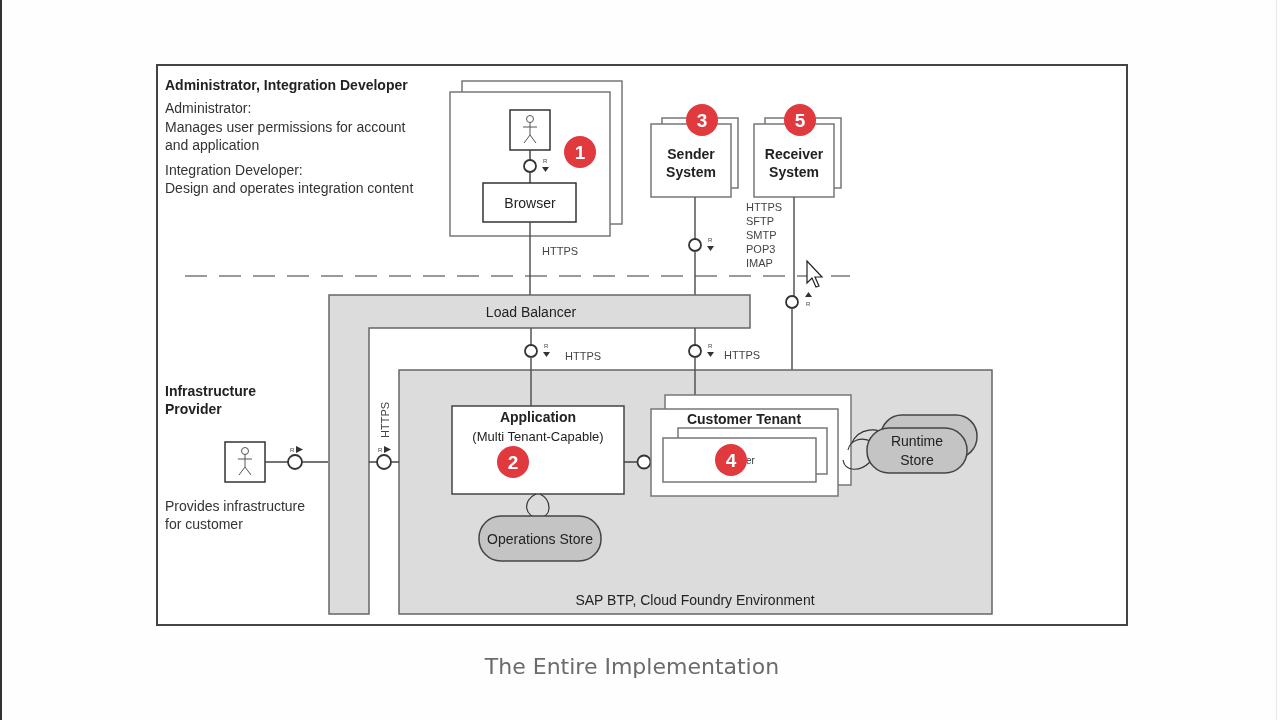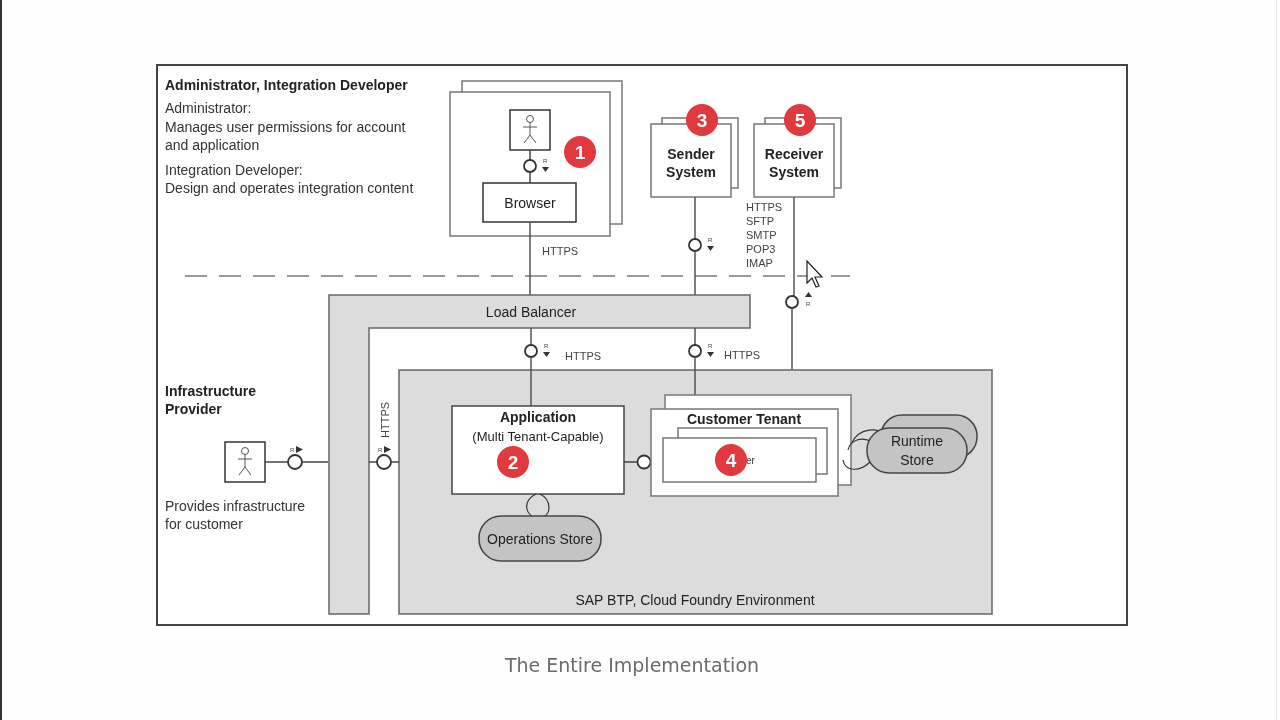--- a/index.html
+++ b/index.html
@@ -5,21 +5,21 @@
   html, body { margin:0; padding:0; }
   body {
     width:1280px; height:720px; background:#fefefe; position:relative; overflow:hidden;
     font-family:"Liberation Sans", sans-serif; color:#222;
   }
   .frame-left { position:absolute; left:0; top:0; width:2px; height:720px; background:#333; }
   .frame-right { position:absolute; left:1276px; top:0; width:1px; height:720px; background:#e8e8e8; }
   #diagram { position:absolute; left:0; top:0; }
   .caption {
     position:absolute; left:0; width:1264px; top:654px; text-align:center;
-    font-family:"DejaVu Sans", sans-serif; font-size:19px; color:#6b6b6b;
+    font-family:"DejaVu Sans", sans-serif; font-size:22px; color:#6b6b6b;
   }
   svg text { font-family:"Liberation Sans", sans-serif; }
 </style>
 </head>
 <body>
 
 <div class="frame-left"></div>
 <div class="frame-right"></div>
 
 <svg id="diagram" width="1280" height="640" viewBox="0 0 1280 640">

